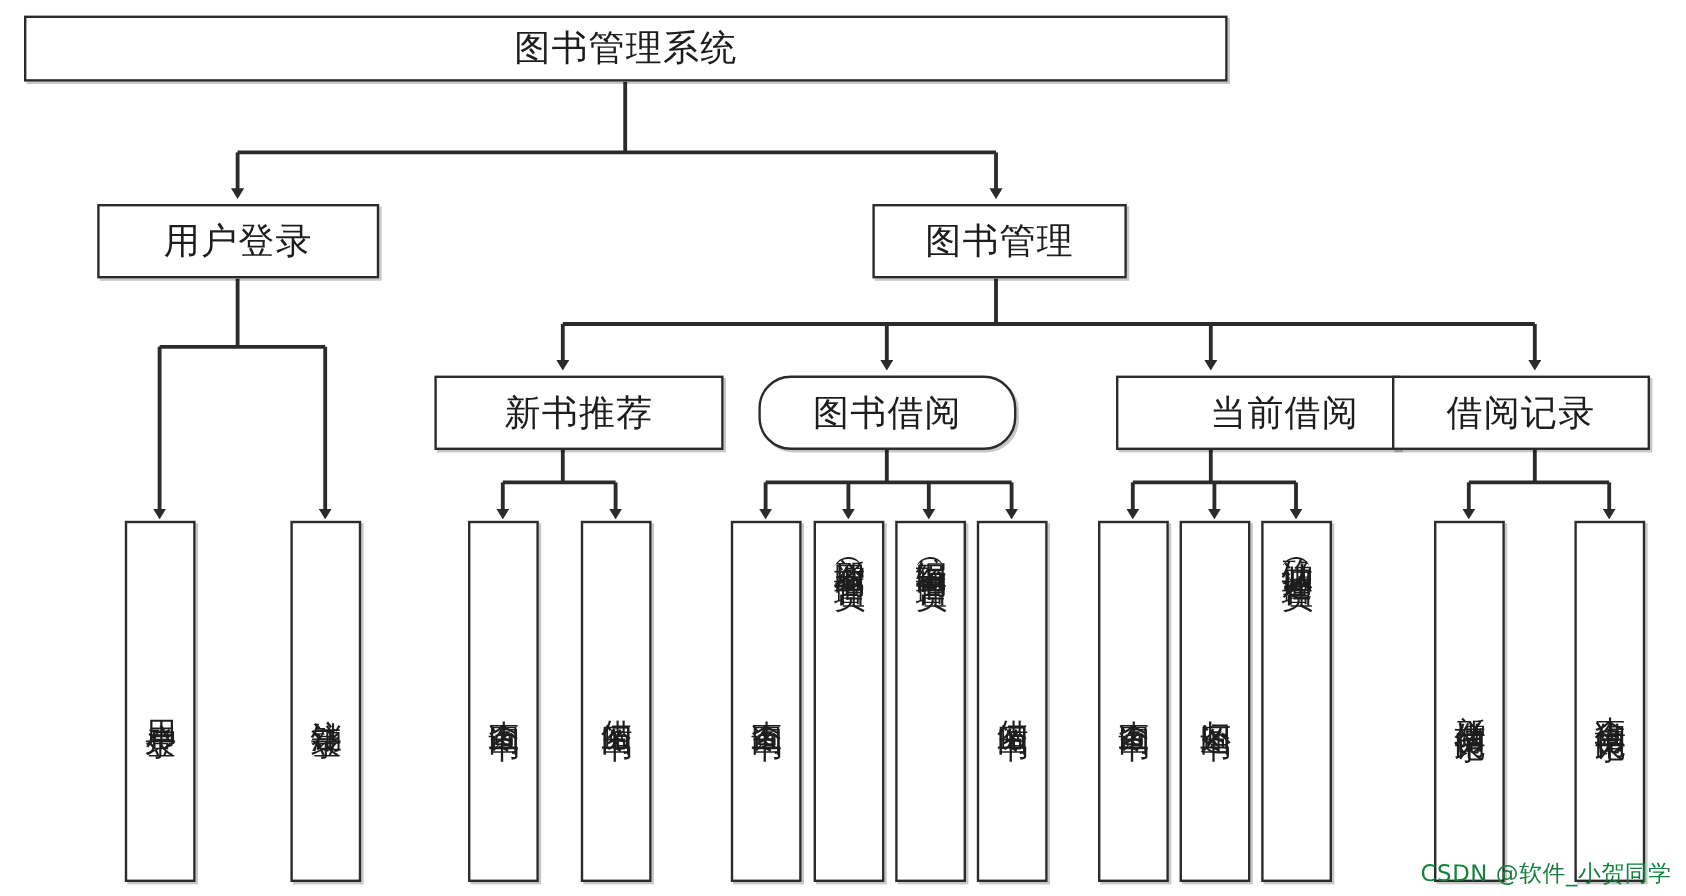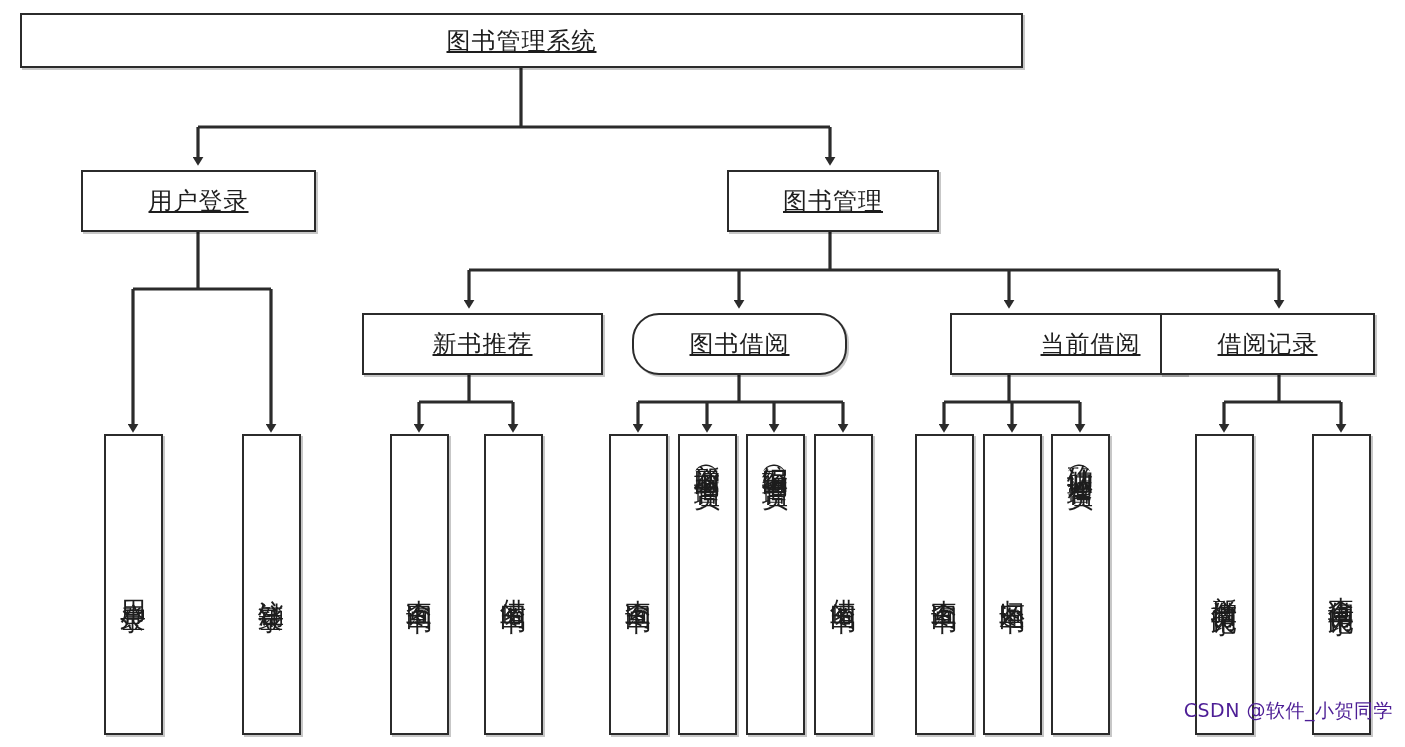--- a/index.html
+++ b/index.html
@@ -2,25 +2,25 @@
 <html><head>
 <meta charset="utf-8">
 <style>
   html,body{margin:0;padding:0;background:#ffffff;}
   body{width:1405px;height:747px;font-family:"DejaVu Sans","Liberation Sans",sans-serif;overflow:hidden;}
   #canvas{position:relative;width:1405px;height:747px;background:#fff;}
   svg.wires{position:absolute;left:0;top:0;width:1405px;height:747px;pointer-events:none;}
   .node{position:absolute;box-sizing:border-box;background:#ffffff;border:2px solid #2b2b2b;
         box-shadow:2px 2px 0 rgba(0,0,0,.22);display:flex;align-items:center;justify-content:center;}
   .node .lbl{color:#1d1d1d;letter-spacing:1px;white-space:nowrap;}
-  .h-node .lbl{font-size:24px;text-decoration:underline;}
+  .h-node .lbl{font-size:30px;}
   .v-node{align-items:flex-start;justify-content:center;padding-top:8px;}
   .v-node.center{align-items:center;padding-top:0;}
   .v-node .lbl{writing-mode:vertical-rl;text-orientation:upright;font-size:26px;line-height:1.08;letter-spacing:3px;}
-  .watermark{position:absolute;right:12px;bottom:23px;color:#4c1d95;font-size:19px;
+  .watermark{position:absolute;right:12px;bottom:6px;color:#15803d;font-size:19px;
              letter-spacing:.5px;white-space:nowrap;}
 </style>
 </head>
 <body>
 
 <div id="canvas">
 
   <svg class="wires" viewBox="0 0 1405 747">
     <defs>
       <marker id="arrow" markerWidth="9" markerHeight="11" refX="1.2" refY="5.5" orient="auto" markerUnits="userSpaceOnUse">
@@ -81,21 +81,21 @@
   <div class="node h-node" style="left:727px;top:170px;width:212px;height:62px;">
     <span class="lbl">图书管理</span>
   </div>
 
   <div class="node h-node" style="left:362px;top:313px;width:241px;height:62px;">
     <span class="lbl">新书推荐</span>
   </div>
   <div class="node h-node" style="left:632px;top:313px;width:215px;height:62px;border-radius:27px;">
     <span class="lbl">图书借阅</span>
   </div>
-  <div class="node h-node" style="left:950px;top:313px;width:237px;height:62px;padding-left:44px;">
+  <div class="node h-node" style="left:930px;top:313px;width:237px;height:62px;padding-left:44px;">
     <span class="lbl">当前借阅</span>
   </div>
   <div class="node h-node" style="left:1160px;top:313px;width:215px;height:62px;">
     <span class="lbl">借阅记录</span>
   </div>
 
   <div class="node v-node center" style="left:104px;top:434px;width:59px;height:301px;">
     <span class="lbl">用户登录</span>
   </div>
   <div class="node v-node center" style="left:242px;top:434px;width:59px;height:301px;">

